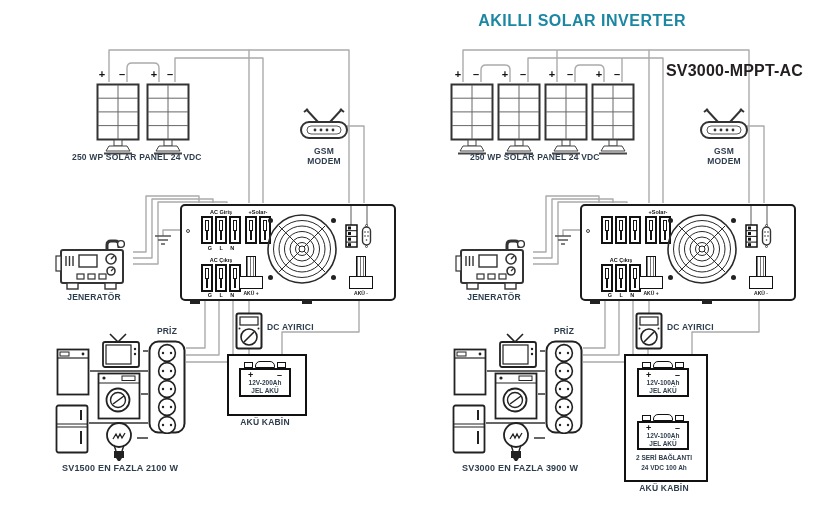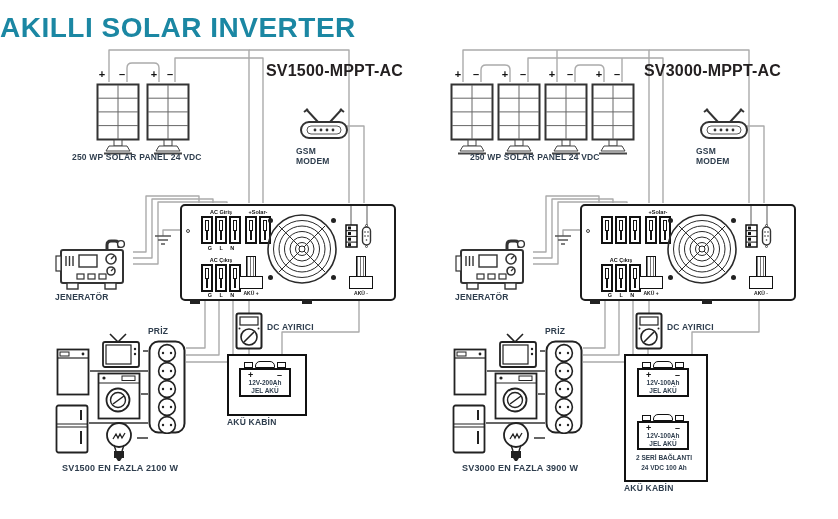--- a/index.html
+++ b/index.html
@@ -1,25 +1,25 @@
 <!DOCTYPE html>
 <html><head>
 <meta charset="utf-8">
 <style>
   html,body{margin:0;padding:0;background:#fff;}
   #stage{position:relative;width:838px;height:519px;background:#fff;overflow:hidden;
          font-family:"Liberation Sans",sans-serif;color:#222;}
   .abs{position:absolute;}
-  #title{left:0;top:12px;width:686px;text-align:left;font-size:28px;font-weight:bold;
+  #title{left:0;top:12px;width:686px;text-align:right;font-size:16px;font-weight:bold;
          letter-spacing:.5px;color:#1b87a3;}
   .model{font-size:16px;font-weight:bold;color:#242021;letter-spacing:.2px;}
   .navy{color:#2f3e4e;font-weight:bold;}
   .cap{font-size:8.5px;letter-spacing:.2px;}
   .cap9{font-size:9px;letter-spacing:.2px;}
-  .ctr{}
+  .ctr{text-align:center;}
   svg{display:block;}
   
   .inverter{width:212px;height:93px;background:#fff;border:2px solid #1c1c1c;border-radius:5px;}
   .inverter *{box-sizing:border-box;}
   .ifoot{position:absolute;bottom:-5px;width:10px;height:5px;background:#222;}
   .bgroup{position:absolute;display:flex;gap:2px;}
   .breaker{width:12px;height:28px;border:2px solid #111;background:#fff;position:relative;}
   .breaker::before{content:"";position:absolute;top:2px;left:2px;right:2px;height:9px;border:1px solid #111;}
   .breaker::after{content:"";position:absolute;bottom:2px;left:3px;right:3px;height:7px;border:1px solid #111;}
   .ilabel{position:absolute;font-size:5.5px;font-weight:bold;color:#111;text-align:center;line-height:6px;}
@@ -106,21 +106,20 @@
     <g stroke="#333" stroke-width="1.3">
       <path d="M143,351 H148 M90,371 H148 M141,394 H148 M89,423 H148 M137,438 H148"></path>
       <path d="M540,351 H545 M487,371 H545 M538,394 H545 M486,423 H545 M534,438 H545"></path>
     </g>
     <circle cx="205" cy="230" r="1.8" fill="#444"></circle>
     <circle cx="605" cy="230" r="1.8" fill="#444"></circle>
   </svg>
 
   <div class="abs" id="title">AKILLI SOLAR INVERTER</div>
 
-  <div class="abs model" style="left:266px;top:62px">SV1500-MPPT-AC</div>
 
   <div class="abs pm" style="left:97px;top:68px">+</div>
   <div class="abs pm" style="left:117px;top:68px">–</div>
   <div class="abs pm" style="left:149px;top:68px">+</div>
   <div class="abs pm" style="left:165px;top:68px">–</div>
   <svg class="abs" style="left:96px;top:83px" width="44" height="73" viewBox="0 0 44 73">
     <rect x="1.5" y="1.5" width="41" height="55" fill="#fff" stroke="#333" stroke-width="2"></rect>
     <path d="M22,2 V56 M2,15.2 H42 M2,28.9 H42 M2,42.6 H42" stroke="#666" stroke-width="1" fill="none"></path>
     <rect x="18" y="57" width="8" height="6" fill="#fff" stroke="#444"></rect>
     <path d="M13,63 H31 L34,68 H10 Z" fill="#fff" stroke="#444"></path>
@@ -316,21 +315,21 @@
       <div class="bpm">
         <span>+</span>
         <span>–</span>
       </div>
       <div class="bl">12V-200Ah</div>
       <div class="bl">JEL AKÜ</div>
     </div>
   </div>
   <div class="abs navy cap ctr" style="left:227px;top:417px;width:76px">AKÜ KABİN</div>
 
-  <div class="abs model" style="left:644px;top:62px">SV3000-MPPT-AC</div>
+  <div class="abs model" style="left:666px;top:62px">SV3000-MPPT-AC</div>
 
   <div class="abs pm" style="left:453px;top:68px">+</div>
   <div class="abs pm" style="left:471px;top:68px">–</div>
   <div class="abs pm" style="left:500px;top:68px">+</div>
   <div class="abs pm" style="left:518px;top:68px">–</div>
   <div class="abs pm" style="left:547px;top:68px">+</div>
   <div class="abs pm" style="left:565px;top:68px">–</div>
   <div class="abs pm" style="left:594px;top:68px">+</div>
   <div class="abs pm" style="left:612px;top:68px">–</div>
   <svg class="abs" style="left:450px;top:83px" width="44" height="73" viewBox="0 0 44 73">

